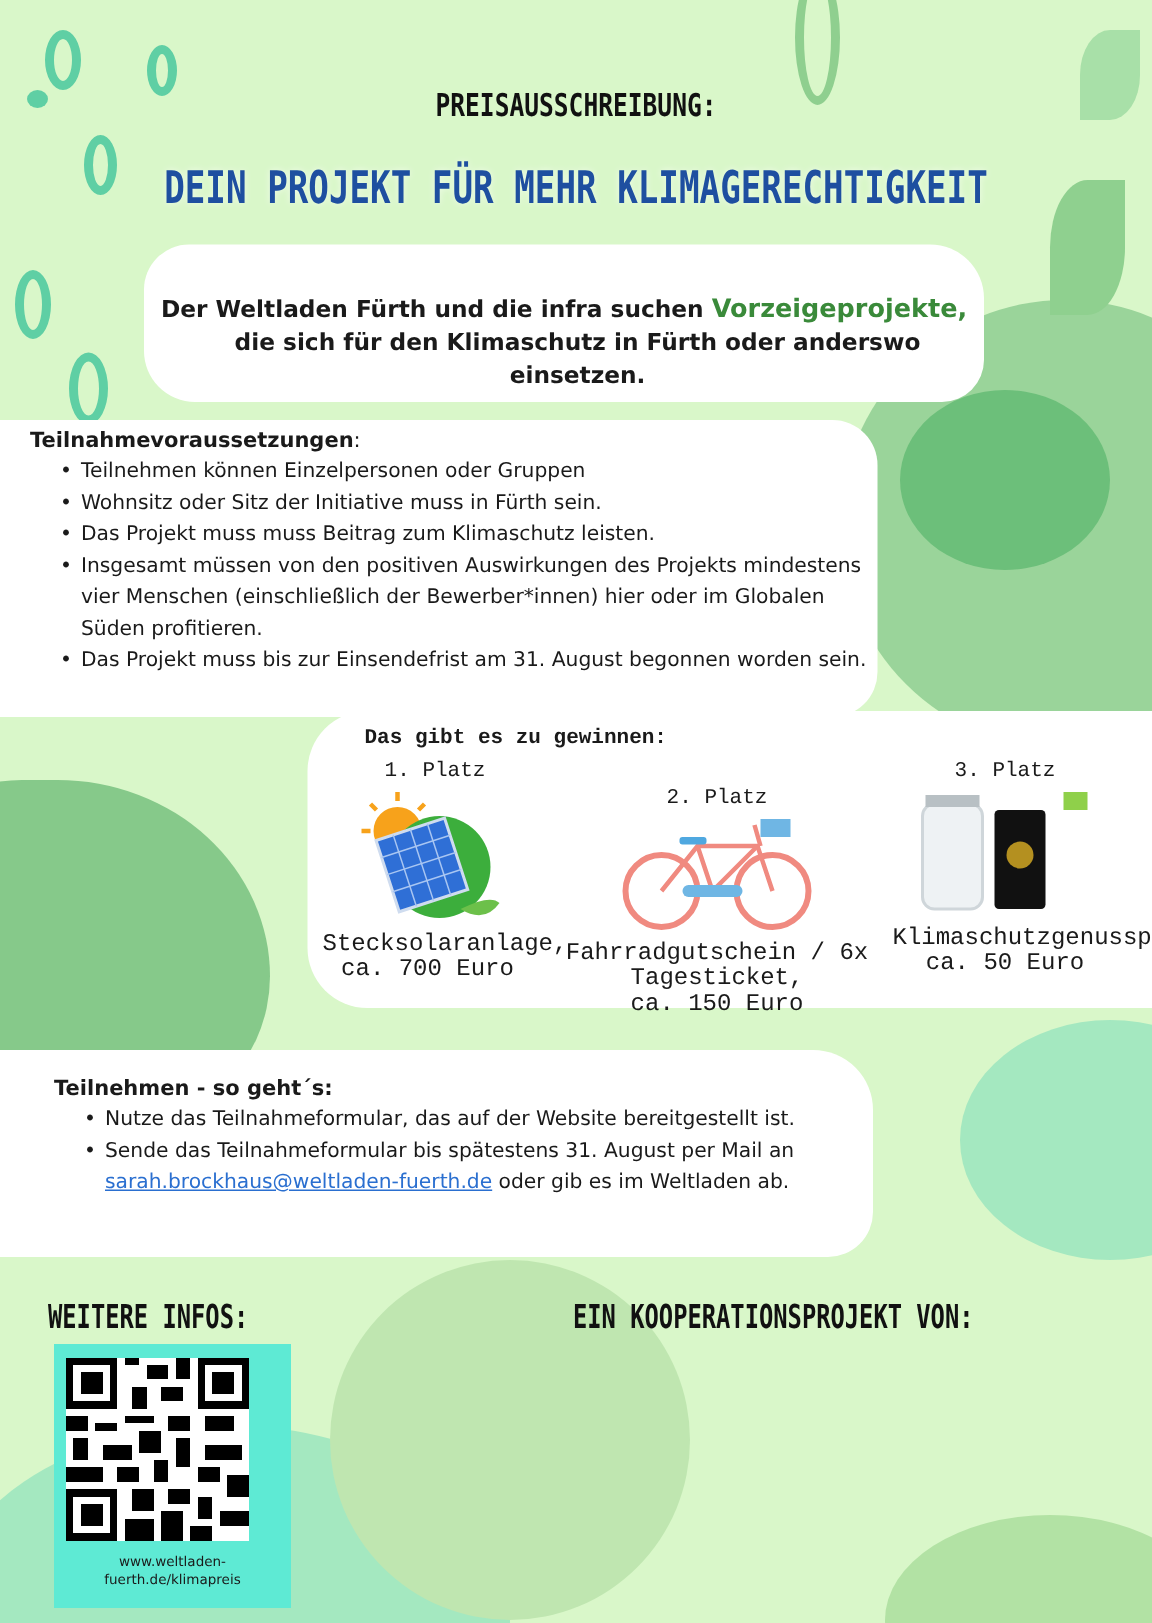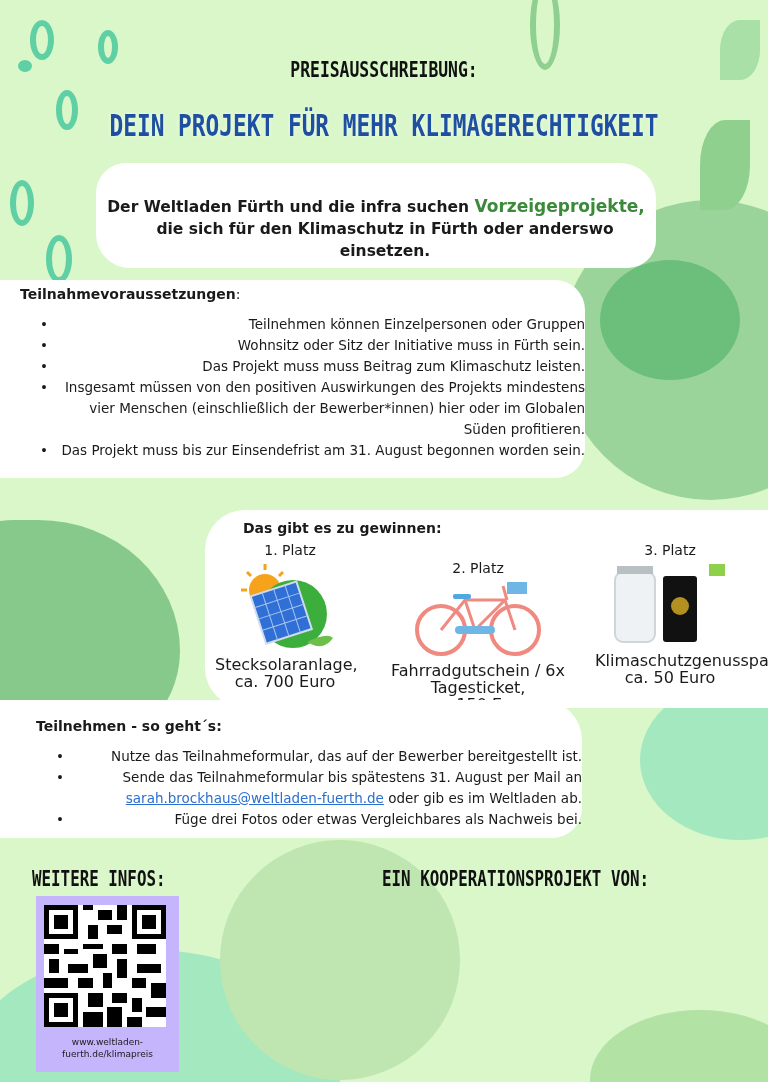--- a/index.html
+++ b/index.html
@@ -37,37 +37,37 @@
     position: absolute; background: #fff;
     border-radius: 30px 36px 28px 34px;
   }
   .intro { left: 96px; top: 163px; width: 560px; height: 105px; padding-top: 32px; text-align: center; }
   .intro p { font-size: 15.5px; font-weight: bold; line-height: 22px; }
   .intro .hl { color: #3a8a3a; font-size: 17px; }
 
   .req { left: 0; top: 280px; width: 585px; height: 198px; padding: 6px 0 0 20px; border-radius: 0 30px 30px 0; }
   .req h3 { font-size: 14px; font-weight: bold; }
   .req h3 span.colon { font-weight: normal; }
-  ul.bullets { list-style: none; margin-left: 20px; margin-top: 12px; text-align: right; }
+  ul.bullets { list-style: none; margin-left: 20px; margin-top: 2px; }
   ul.bullets li { position: relative; padding-left: 14px; font-size: 13.5px; line-height: 21px; }
   ul.bullets li::before { content: "•"; position: absolute; left: 0; top: 0; }
 
-  .prizes { left: 205px; top: 510px; width: 563px; height: 198px; border-radius: 40px 0 0 40px; padding: 10px 0 0 38px; }
+  .prizes { left: 205px; top: 474px; width: 563px; height: 198px; border-radius: 40px 0 0 40px; padding: 10px 0 0 38px; font-family: Liberation Mono, monospace; }
   .prizes h3 { font-size: 14px; font-weight: bold; }
   .prize { position: absolute; text-align: center; }
   .prize .place { font-size: 14px; }
   .prize .desc { font-size: 16px; line-height: 17px; }
 
   .how { left: 0; top: 700px; width: 582px; height: 138px; padding: 18px 0 0 36px; border-radius: 0 40px 30px 0; }
   .how h3 { font-size: 14px; font-weight: bold; }
   .how a { color: #2a6fd0; text-decoration: underline; }
 
   .sec-title { position: absolute; font-size: 22px; color: #111; transform-origin: left center; transform: scaleX(0.72); }
 
-  .qr-card { position: absolute; left: 36px; top: 896px; width: 143px; height: 176px; background: #c4b5fd; padding: 8px; }
+  .qr-card { position: absolute; left: 36px; top: 896px; width: 158px; height: 176px; background: #5eead4; padding: 8px; }
   .qr-url { font-size: 9px; text-align: center; line-height: 12px; margin-top: 4px; }
 
   .logos { left: 376px; top: 900px; width: 392px; height: 118px; border-radius: 36px 0 0 36px; }
   .wl-word { position: absolute; left: 52px; top: 54px; font-family: "Liberation Sans", sans-serif; font-weight: bold;
              font-size: 26px; color: #f0a020; letter-spacing: 2px; transform: scaleX(0.7); transform-origin: left; }
   .wl-city { position: absolute; left: 92px; top: 82px; font-size: 10px; color: #f0a020; letter-spacing: 2px; }
   .infra { position: absolute; left: 222px; top: 48px; font-family: "Liberation Sans", sans-serif; font-size: 22px; }
   .infra .a { color: #111; font-weight: bold; }
   .infra .b { color: #19a085; }
 </style>
@@ -175,23 +175,22 @@
         <rect x="104" y="2" width="16" height="12" fill="#8fd04a"></rect>
       </svg>
       <div class="desc">Klimaschutzgenusspaket,</div>
       <div class="desc">ca. 50 Euro</div>
     </div>
   </div>
 
   <div class="card how">
     <h3>Teilnehmen - so geht´s:</h3>
     <ul class="bullets">
-      <li>Nutze das Teilnahmeformular, das auf der Bewerber bereitgestellt ist.</li>
+      <li>Nutze das Teilnahmeformular, das auf der Website bereitgestellt ist.</li>
       <li><span>Sende das Teilnahmeformular bis spätestens 31. August per Mail an </span><a href="#">sarah.brockhaus@weltladen-fuerth.de</a><span> oder gib es im Weltladen ab.</span></li>
-      <li>Füge drei Fotos oder etwas Vergleichbares als Nachweis bei.</li>
     </ul>
   </div>
 
   <div class="hand sec-title" style="left:32px;top:866px;">WEITERE INFOS:</div>
   <div class="qr-card">
     <svg width="122" height="124" viewBox="0 0 25 25" shape-rendering="crispEdges">
       <rect width="25" height="25" fill="#fff"></rect>
       <g fill="#000">
         <rect x="0" y="0" width="7" height="7"></rect>
           <rect x="1" y="1" width="5" height="5" fill="#fff"></rect>

